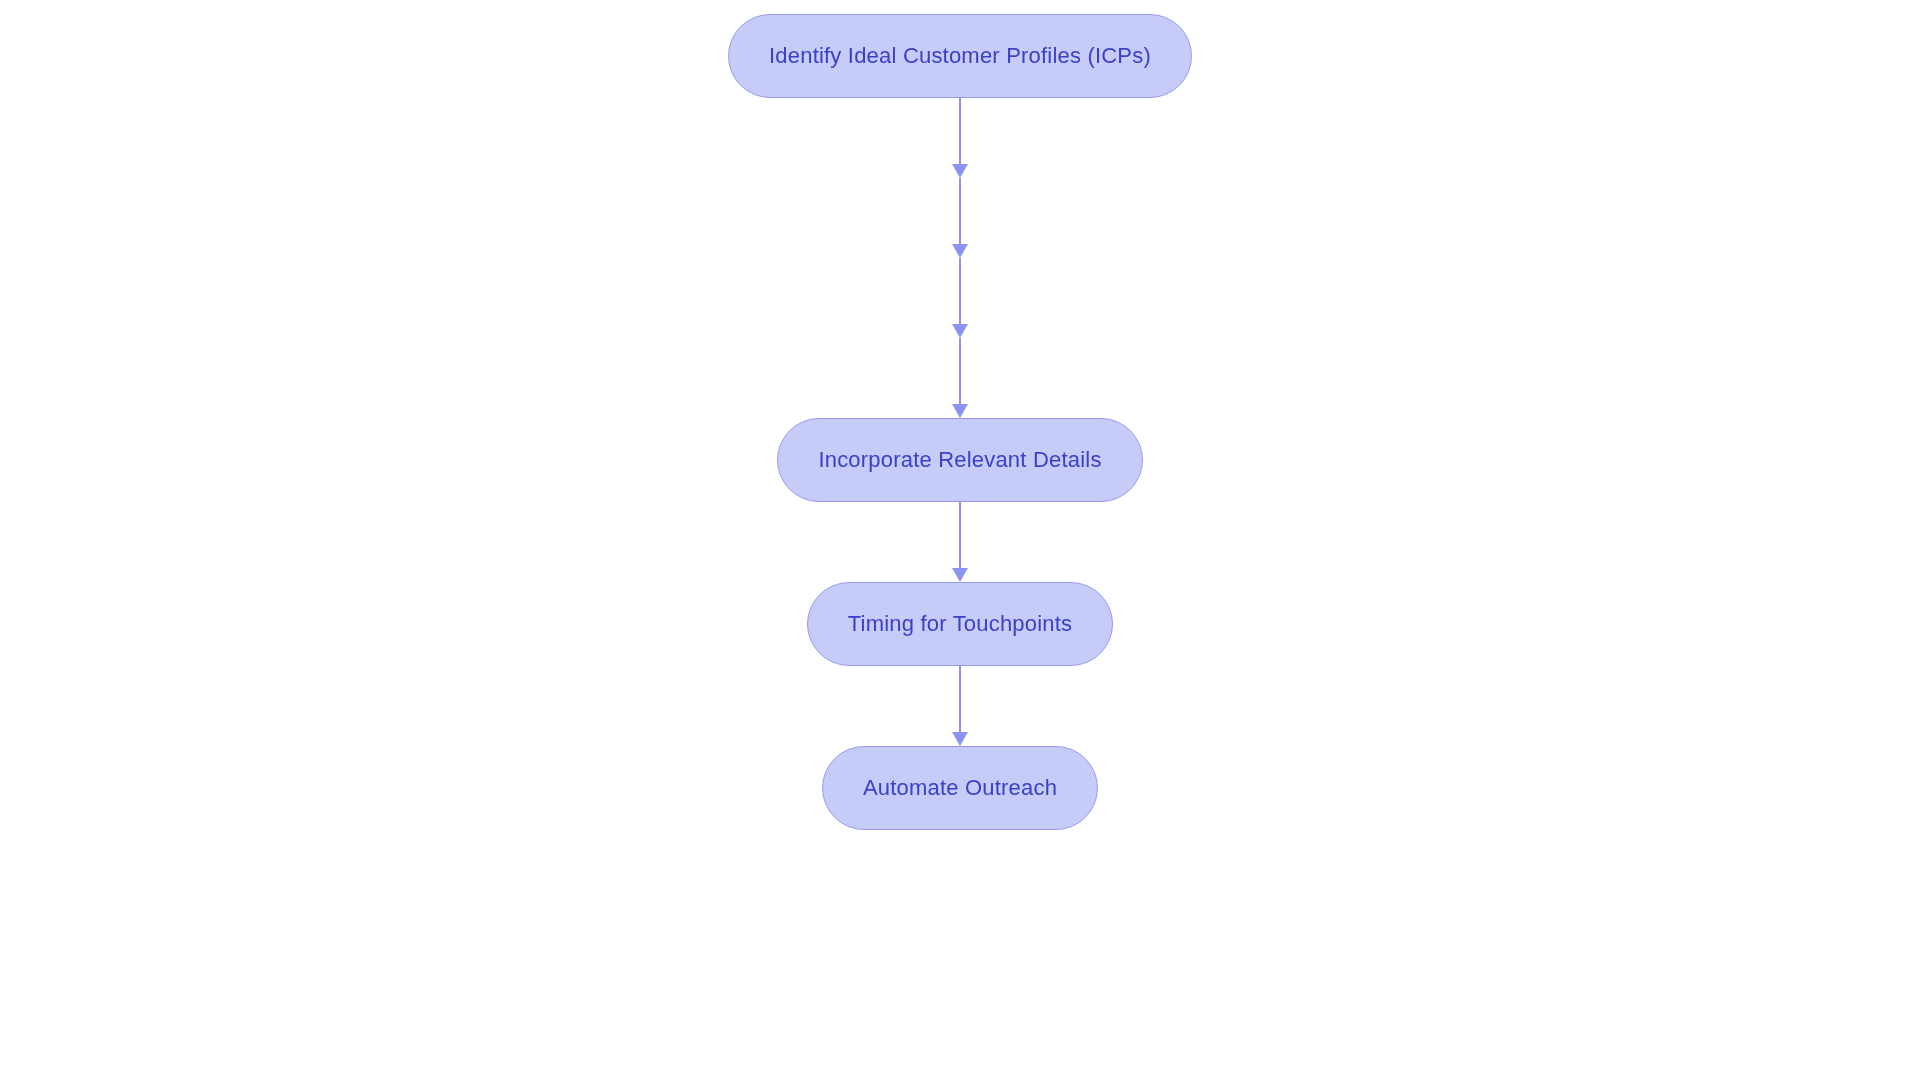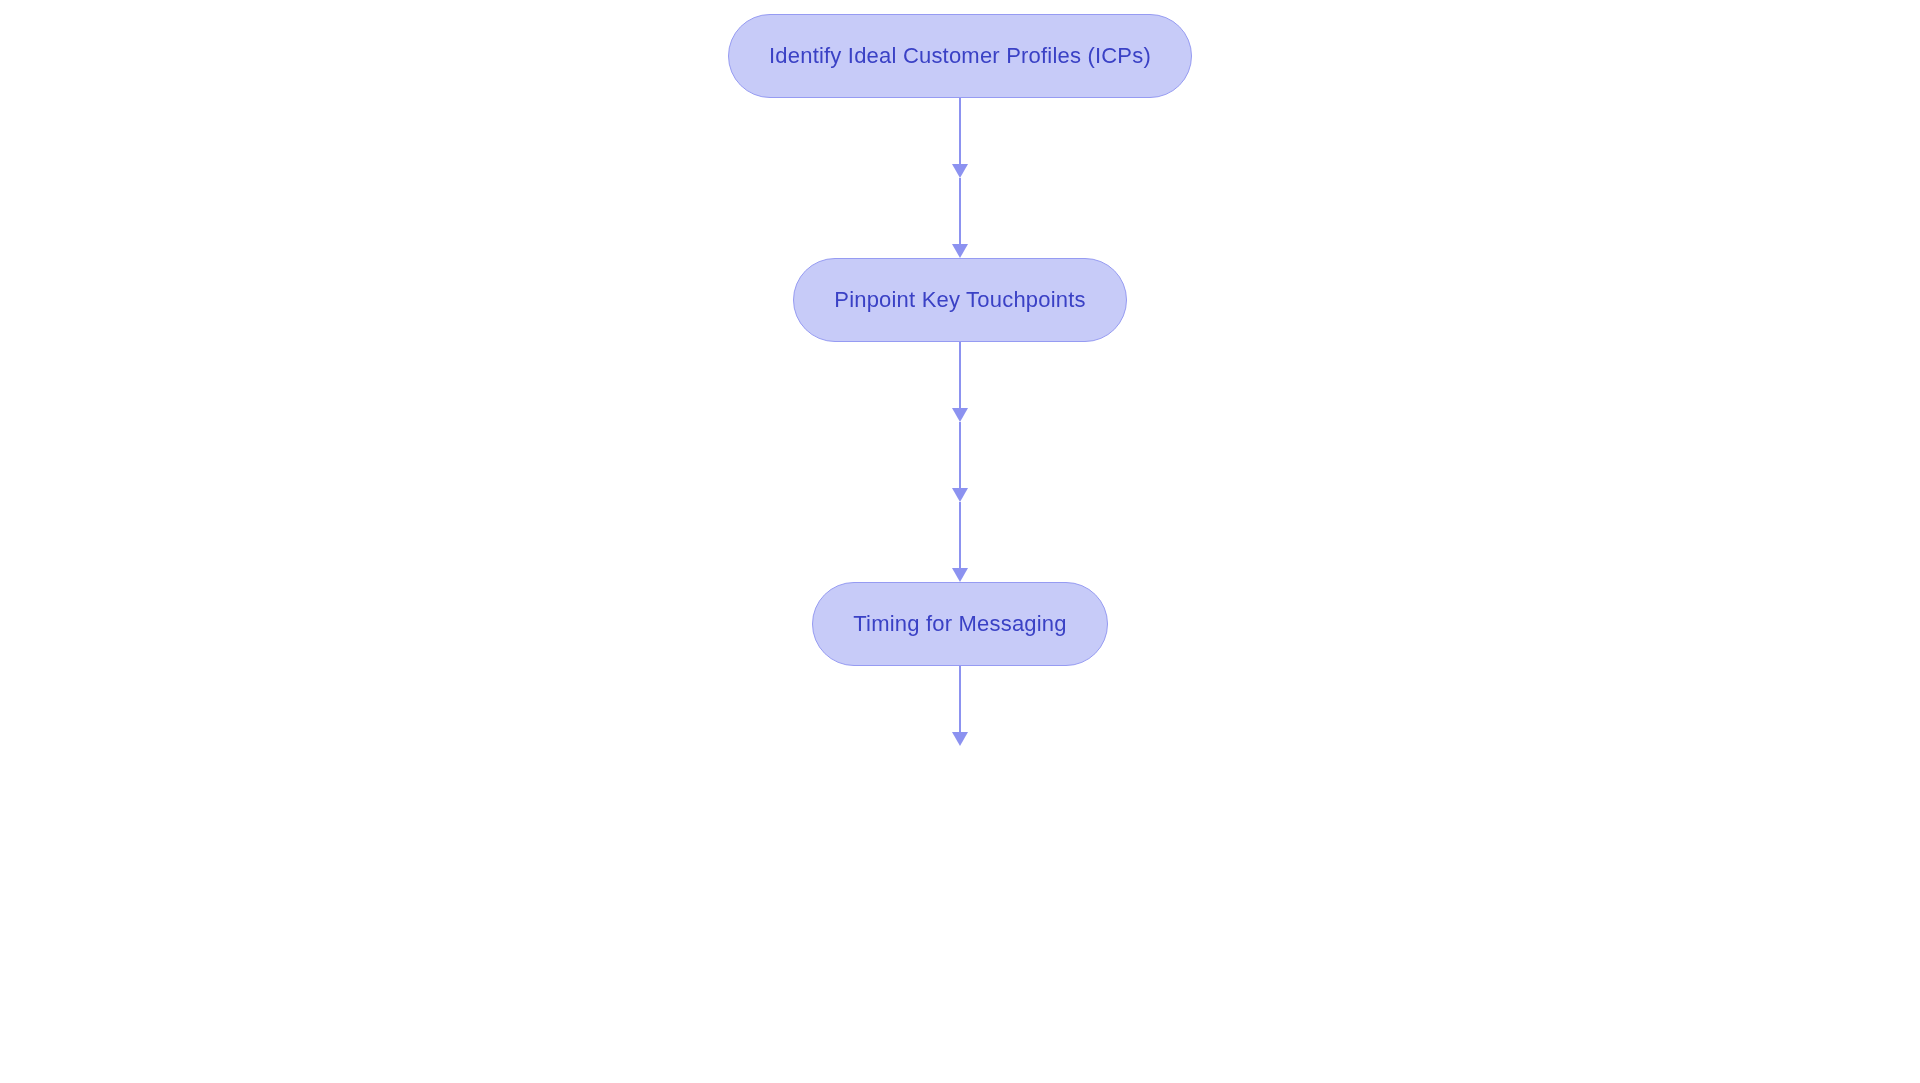--- a/index.html
+++ b/index.html
@@ -67,35 +67,38 @@
       <span class="node-label">Identify Ideal Customer Profiles (ICPs)</span>
     </div>
     <div class="connector">
       <div class="stem"></div>
       <div class="arrowhead"></div>
     </div>
     <div class="connector">
       <div class="stem"></div>
       <div class="arrowhead"></div>
     </div>
-    <div class="flow-node">
-      <span class="node-label">Pinpoint Key Touchpoints</span>
-    </div>
-    <div class="connector">
-      <div class="stem"></div>
-      <div class="arrowhead"></div>
-    </div>
     <div class="connector">
       <div class="stem"></div>
       <div class="arrowhead"></div>
     </div>
     <div class="connector">
       <div class="stem"></div>
       <div class="arrowhead"></div>
     </div>
     <div class="flow-node">
-      <span class="node-label">Timing for Messaging</span>
+      <span class="node-label">Incorporate Relevant Details</span>
     </div>
     <div class="connector">
       <div class="stem"></div>
       <div class="arrowhead"></div>
     </div>
+    <div class="flow-node">
+      <span class="node-label">Timing for Touchpoints</span>
+    </div>
+    <div class="connector">
+      <div class="stem"></div>
+      <div class="arrowhead"></div>
+    </div>
+    <div class="flow-node">
+      <span class="node-label">Automate Outreach</span>
+    </div>
   </div>
 
 </body></html>

